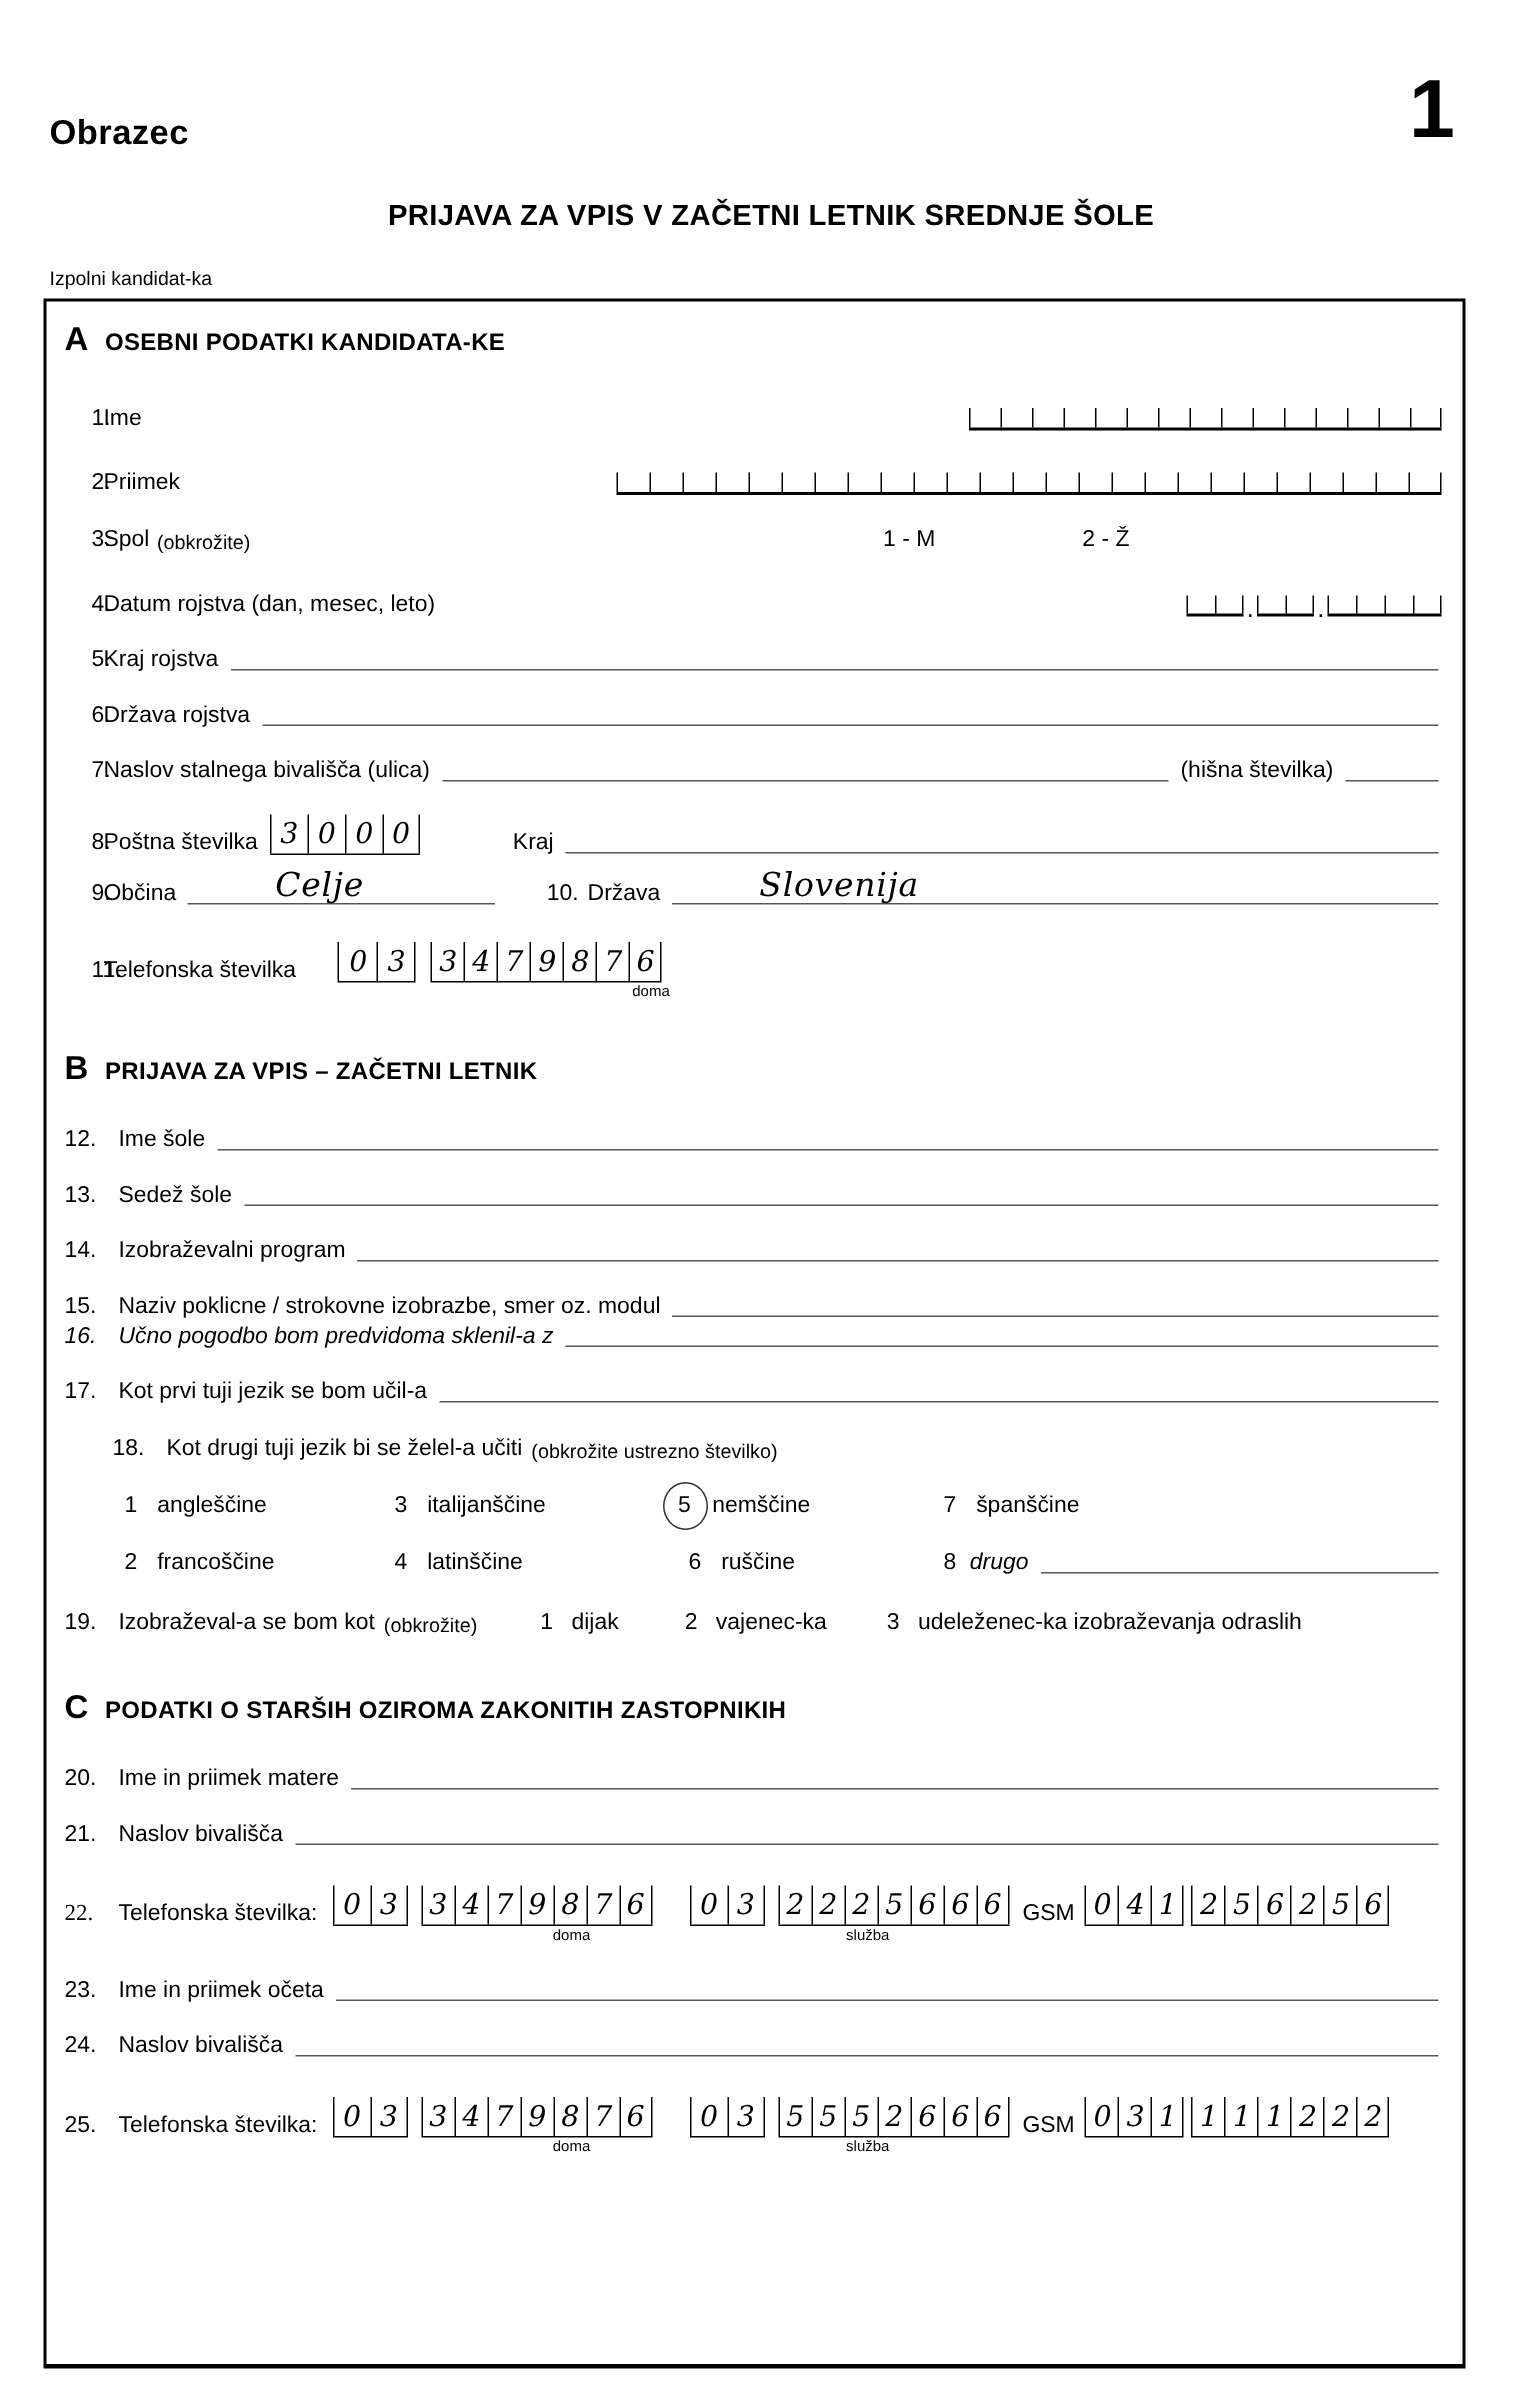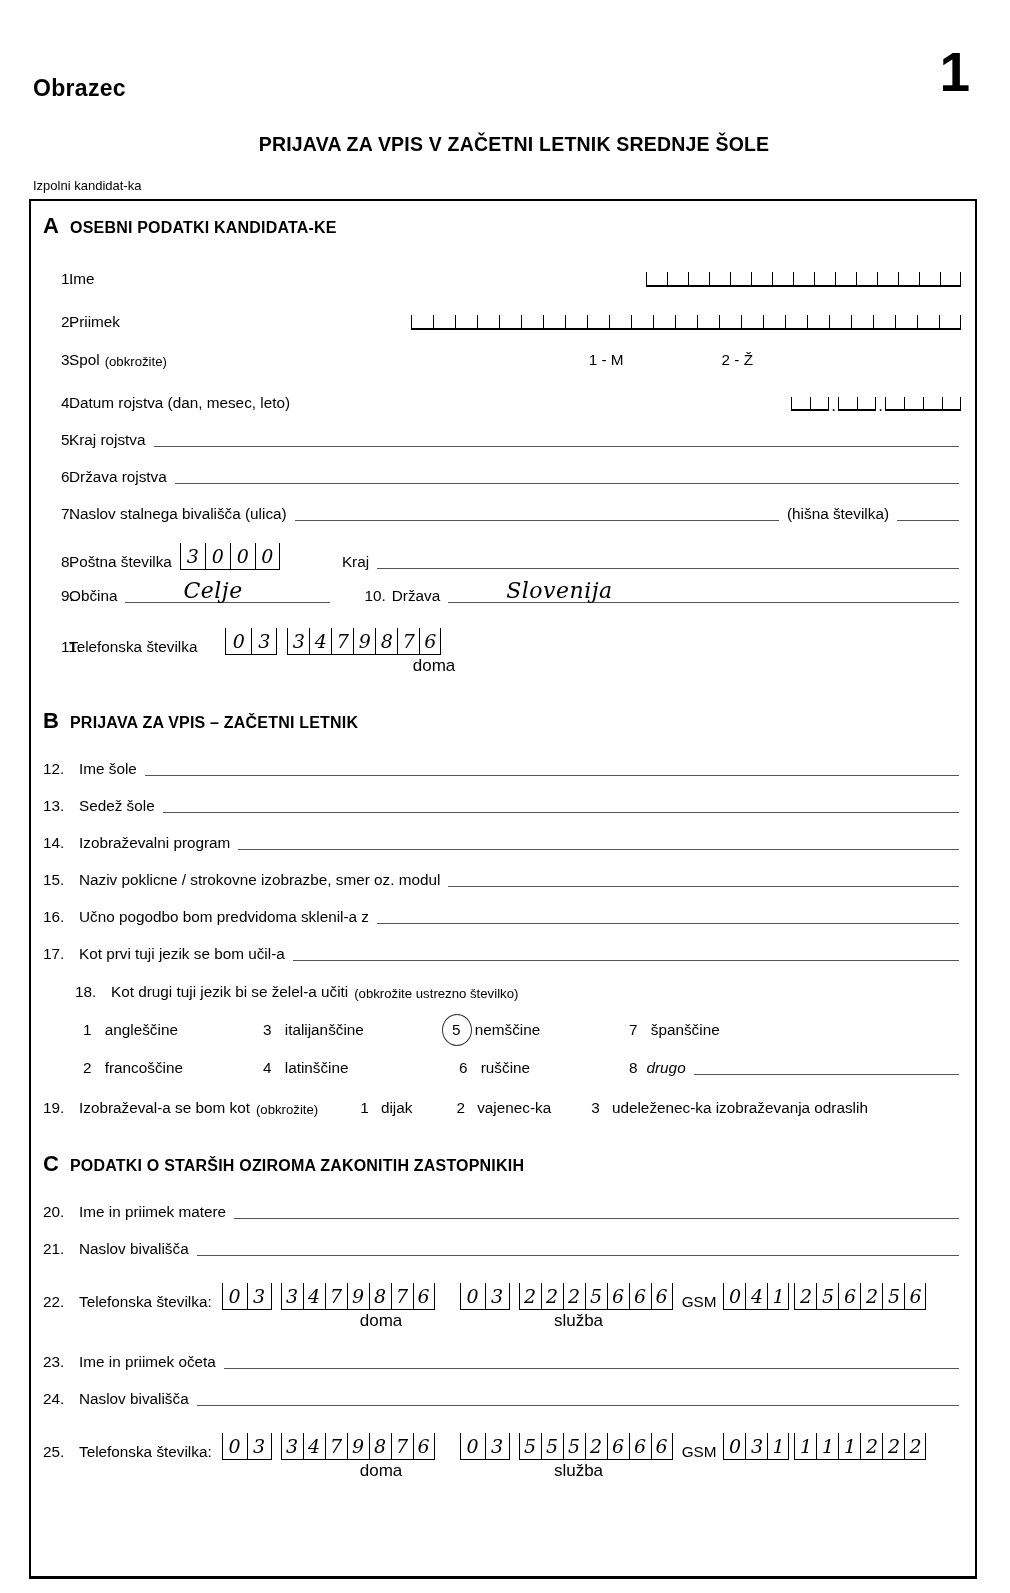--- a/index.html
+++ b/index.html
@@ -133,21 +133,21 @@
     align-self: flex-end;
     text-align: center;
     font-size: 17px;
     line-height: 10px;
     padding-bottom: 1px;
   }
 
   .comb-group { display: inline-flex; align-items: flex-end; }
 
   .caption {
-    font-size: 17px;
+    font-size: 10px;
     text-align: center;
   }
 
   
   .hand-text {
     font-family: "DejaVu Serif", serif;
     font-style: italic;
     font-size: 22px;
     letter-spacing: .5px;
   }
@@ -375,21 +375,21 @@
       <span class="lbl">Izobraževalni program</span>
       <span class="fill"></span>
     </div>
 
     <div class="row" style="margin-top:19px;">
       <span class="num" style="width:36px;">15.</span>
       <span class="lbl">Naziv poklicne / strokovne izobrazbe, smer oz. modul</span>
       <span class="fill"></span>
     </div>
 
-    <div class="row" style="margin-top:19px;">
+    <div class="row" style="margin-top:2px;font-style:italic;">
       <span class="num" style="width:36px;">16.</span>
       <span class="lbl">Učno pogodbo bom predvidoma sklenil-a z</span>
       <span class="fill"></span>
     </div>
 
     <div class="row" style="margin-top:19px;">
       <span class="num" style="width:36px;">17.</span>
       <span class="lbl">Kot prvi tuji jezik se bom učil-a</span>
       <span class="fill"></span>
     </div>
@@ -471,21 +471,21 @@
       <span class="fill"></span>
     </div>
 
     <div class="row" style="margin-top:19px;">
       <span class="num" style="width:36px;">21.</span>
       <span class="lbl">Naslov bivališča</span>
       <span class="fill"></span>
     </div>
 
     <div class="phonerow" style="margin-top:24px;">
-      <span class="num" style="width:36px;">22.</span>
+      <span class="num" style="width:36px;font-family:Liberation Serif, serif;">22.</span>
       <span class="lbl">Telefonska številka:</span>
       <span class="comb hand" style="margin-left:10px;" id="comb-22a">
           <span class="cell" style="width: 25px;">0</span>
           <span class="cell" style="width: 25px;">3</span>
         </span>
       <span class="comb hand" style="margin-left:9px;" id="comb-22b">
           <span class="cell" style="width: 22px;">3</span>
           <span class="cell" style="width: 22px;">4</span>
           <span class="cell" style="width: 22px;">7</span>
           <span class="cell" style="width: 22px;">9</span>

